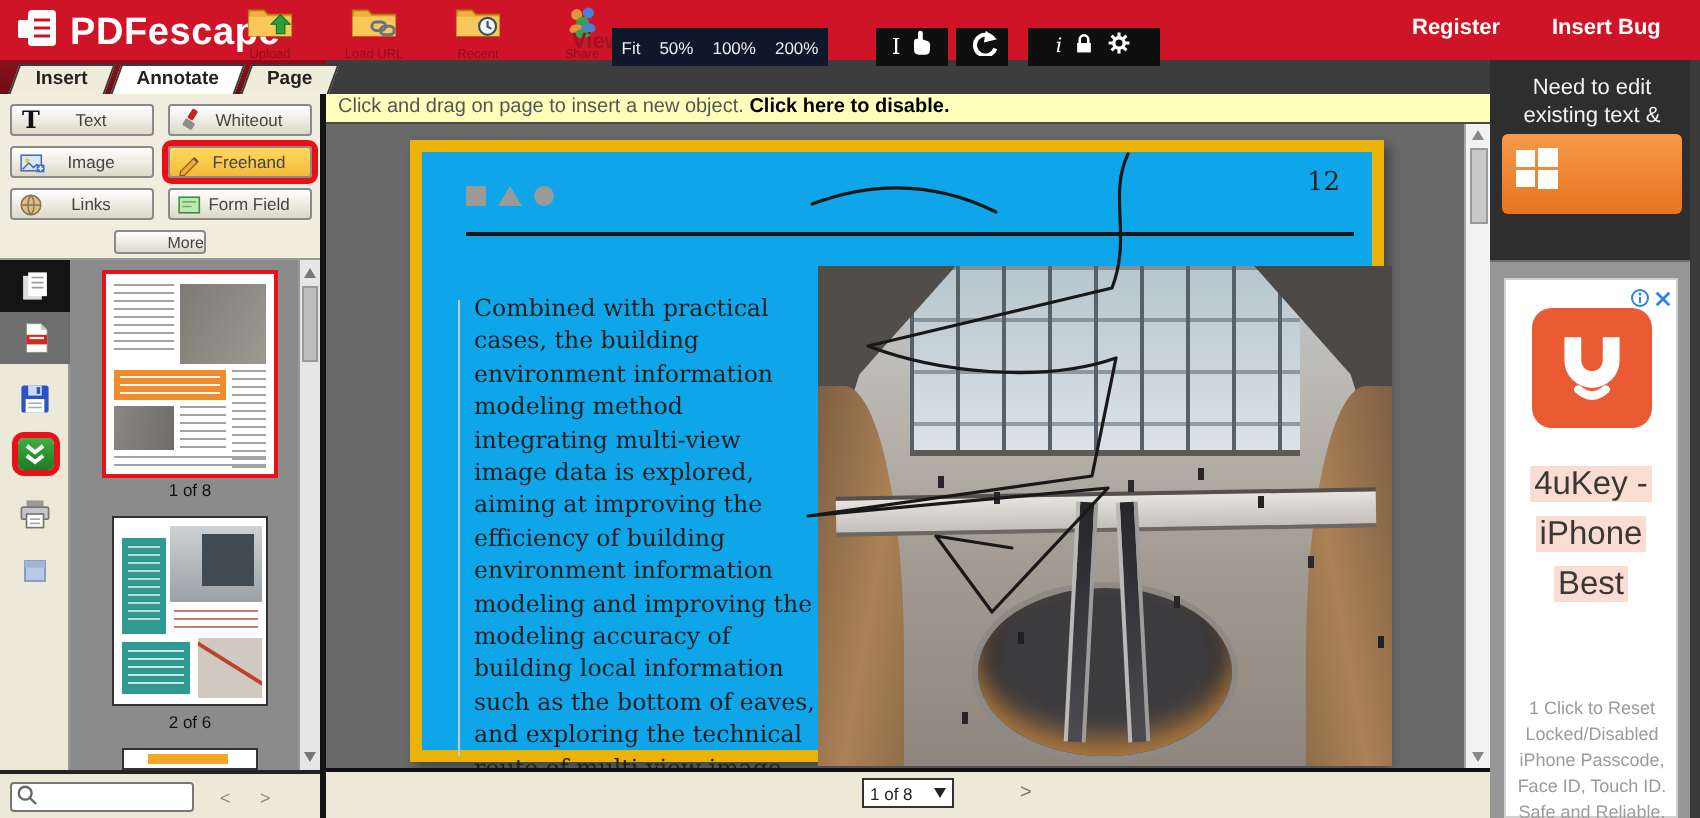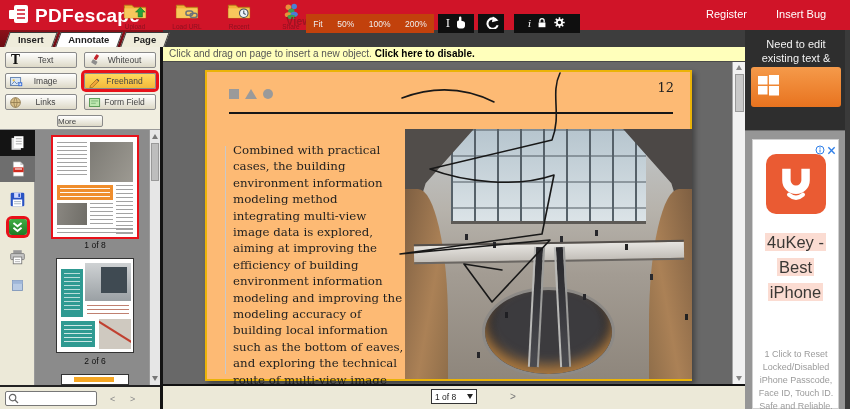--- a/index.html
+++ b/index.html
@@ -8,45 +8,45 @@
   .abs{position:absolute}
 
   
   .hdr{position:absolute;left:0;top:0;width:850px;height:30px;background:#d01428;z-index:6}
   .logo{position:absolute;left:8px;top:3px;display:flex;align-items:center;gap:5px}
   .logo-txt{color:#fff;font-size:19px;font-weight:bold;letter-spacing:.3px}
   .hmenu{position:absolute;left:112px;top:2px;display:flex;gap:6px}
   .hitem{width:46px;text-align:center;cursor:pointer}
   .hitem .hlbl{font-size:6.5px;color:#8e1020;margin-top:0}
   .viewlbl{position:absolute;left:286px;top:15px;font-size:11px;font-weight:bold;color:#9e1422}
-  .zoombar{position:absolute;left:306px;top:14px;width:128px;height:19px;background:#c2410c;display:flex;align-items:center;justify-content:space-around;z-index:9}
+  .zoombar{position:absolute;left:306px;top:14px;width:108px;height:19px;background:#0f172a;display:flex;align-items:center;justify-content:space-around;z-index:9}
   .zoombar span{color:#eee;font-size:8.5px;cursor:pointer}
   .tbox{position:absolute;top:14px;height:19px;background:#0f0f0f;display:flex;align-items:center;justify-content:center;gap:5px;z-index:9}
   .tbox-cursor{left:438px;width:36px}
   .tbox-undo{left:478px;width:26px}
   .tbox-settings{left:514px;width:66px}
   .ibeam{color:#fff;font-family:"DejaVu Serif",serif;font-size:11px}
   .iglyph{color:#fff;font-family:"DejaVu Serif",serif;font-style:italic;font-size:10px}
-  .hlink{position:absolute;top:8px;color:#fff;font-size:11px;font-weight:normal;cursor:pointer}
+  .hlink{position:absolute;top:8px;color:#fff;font-size:11px;font-weight:bold;cursor:pointer}
   .lnk-register{left:706px}.lnk-report{left:776px}
 
   
   .tabstrip{position:absolute;left:0;top:30px;width:163px;height:17px;background:linear-gradient(#8c1019,#6d0c14);z-index:5}
   .tab{position:absolute;bottom:0;height:15px;background:#efecdb;border:1px solid #3a3a3a;border-bottom:none;transform:skewX(-20deg);cursor:pointer}
   .tab span{display:block;transform:skewX(20deg);font-size:9.5px;font-weight:bold;color:#222;line-height:14px;text-align:center}
   .tab-insert{left:7px;width:48px}
   .tab-annotate{left:58px;width:62px;background:#fff;z-index:2}
   .tab-page{left:123px;width:44px}
   .toolbox{position:absolute;left:0;top:47px;width:160px;height:83px;background:#f1eee0;border-bottom:1px solid #999;z-index:4}
   .tbtn{position:absolute;width:72px;height:16px;background:linear-gradient(#ffffff,#ddd9c7);border:1px solid #8a8a8a;border-radius:2px;font-size:8.5px;color:#444;display:flex;align-items:center;cursor:pointer}
   .tbtn .ticon{width:15px;height:14px;margin-left:2px;display:flex;align-items:center;justify-content:center}
   .tbtn .tlabel{flex:1;text-align:center;padding-right:8px}
   .r1{top:5px}.r2{top:26px}.r3{top:47px}.c1{left:5px}.c2{left:84px}
   .tbtn-freehand{background:linear-gradient(#ffd95e,#f3b93b);box-shadow:0 0 0 3px #e8111a;z-index:3}
-  .tbtn-more{left:57px;top:68px;width:46px;height:12px;font-size:8px;justify-content:flex-start}
+  .tbtn-more{left:57px;top:68px;width:46px;height:12px;font-size:8px;justify-content:flex-end}
   .ttool-glyph{font-family:"DejaVu Serif",serif;font-weight:bold;font-size:12px;color:#111;line-height:12px}
 
   .iconstrip{position:absolute;left:0;top:130px;width:35px;height:255px;background:#ece9d8;border-right:1px solid #999;z-index:4}
   .icell{position:absolute;left:0;width:35px;height:26px;display:flex;align-items:center;justify-content:center;cursor:pointer}
   .ic1{top:0;background:#141414}.ic2{top:26px;background:#6e6e6e}.ic3{top:56px}.ic4{top:84px}.ic5{top:114px}.ic6{top:142px}
   .dl-badge{width:18px;height:16px;border-radius:3px;background:linear-gradient(#3fae45,#1e7a24);display:flex;align-items:center;justify-content:center;box-shadow:0 0 0 3px #e8111a}
 
   .thumbpanel{position:absolute;left:35px;top:130px;width:125px;height:255px;background:#8b8b8b;overflow:hidden;z-index:4}
   .tscroll{position:absolute;right:0;top:0;width:11px;height:255px;background:#e6e6e6;border-left:1px solid #9a9a9a}
   .tscroll .sth{position:absolute;left:1px;top:13px;width:8px;height:38px;background:#bdbdbd;border:1px solid #999}
@@ -67,21 +67,21 @@
   .searchbox input{border:none;outline:none;width:74px;height:11px;font-size:9px;margin-left:2px}
   .resarr{position:absolute;top:7px;font-size:9px;color:#8a8a8a;cursor:pointer}
   .rprev{left:110px}.rnext{left:130px}
   .lp-divider{position:absolute;left:160px;top:47px;width:3px;height:362px;background:#141414;z-index:5}
 
   
   .topstrip{position:absolute;left:163px;top:30px;width:582px;height:17px;background:#3d3d3d}
   .notice{position:absolute;left:163px;top:47px;width:582px;height:15px;background:#ffffbb;border-bottom:1px solid #4a4a4a;font-size:10px;line-height:14px;padding-left:6px;color:#555;z-index:3}
   .notice b{color:#000;cursor:pointer}
 
-  .page{position:absolute;left:205px;top:70px;width:487px;height:311px;background:#fdba74;border:2px solid #eab308;box-shadow:3px 3px 5px rgba(0,0,0,.35)}
+  .page{position:absolute;left:205px;top:70px;width:487px;height:311px;background:#0ea5e9;border:6px solid #eab308;box-shadow:3px 3px 5px rgba(0,0,0,.35)}
   .shape-sq{position:absolute;left:22px;top:17px;width:10px;height:10px;background:#9a9a9a}
   .shape-tr{position:absolute;left:38px;top:17px;width:0;height:0;border-left:6px solid transparent;border-right:6px solid transparent;border-bottom:10px solid #9a9a9a}
   .shape-ci{position:absolute;left:56px;top:17px;width:10px;height:10px;border-radius:50%;background:#9a9a9a}
   .pagenum{position:absolute;right:16px;top:8px;font-family:"DejaVu Serif",serif;font-size:13px;color:#222}
   .hrule{position:absolute;left:22px;top:40px;width:444px;height:2px;background:#161616}
   .qbar{position:absolute;left:18px;top:74px;width:1px;height:228px;background:#c9c9c9}
   .ptext{position:absolute;left:26px;top:70px;width:172px;font-family:"DejaVu Serif",serif;font-size:11.8px;line-height:16.4px;color:#1f1f1f}
 
   
   .photo{position:absolute;left:198px;top:57px;width:287px;height:250px;overflow:hidden;background:linear-gradient(180deg,#c2c8cc 0%,#b7b3ac 32%,#a39c93 58%,#8e867c 100%)}
@@ -465,22 +465,22 @@
               </svg></span>
         </div>
         <div class="adlogo">
           <svg width="46" height="46" viewBox="0 0 60 60">
               <path d="M12 10h11v15a7 7 0 0 0 14 0V10h11v15a18 18 0 0 1-36 0z" fill="#fff"></path>
               <path d="M21 44q9 8 18 0" stroke="#fff" stroke-width="5.5" fill="none" stroke-linecap="round"></path>
             </svg>
         </div>
         <div class="adtitle">
           <div><mark>4uKey -</mark></div>
+          <div><mark>iPhone</mark></div>
           <div><mark>Best</mark></div>
-          <div><mark>iPhone</mark></div>
         </div>
         <div class="adbody">1 Click to Reset Locked/Disabled iPhone Passcode, Face ID, Touch ID. Safe and Reliable.</div>
       </div>
     </div>
   </div>
   <div class="redge"></div>
 
 </div>
 
 </body></html>

